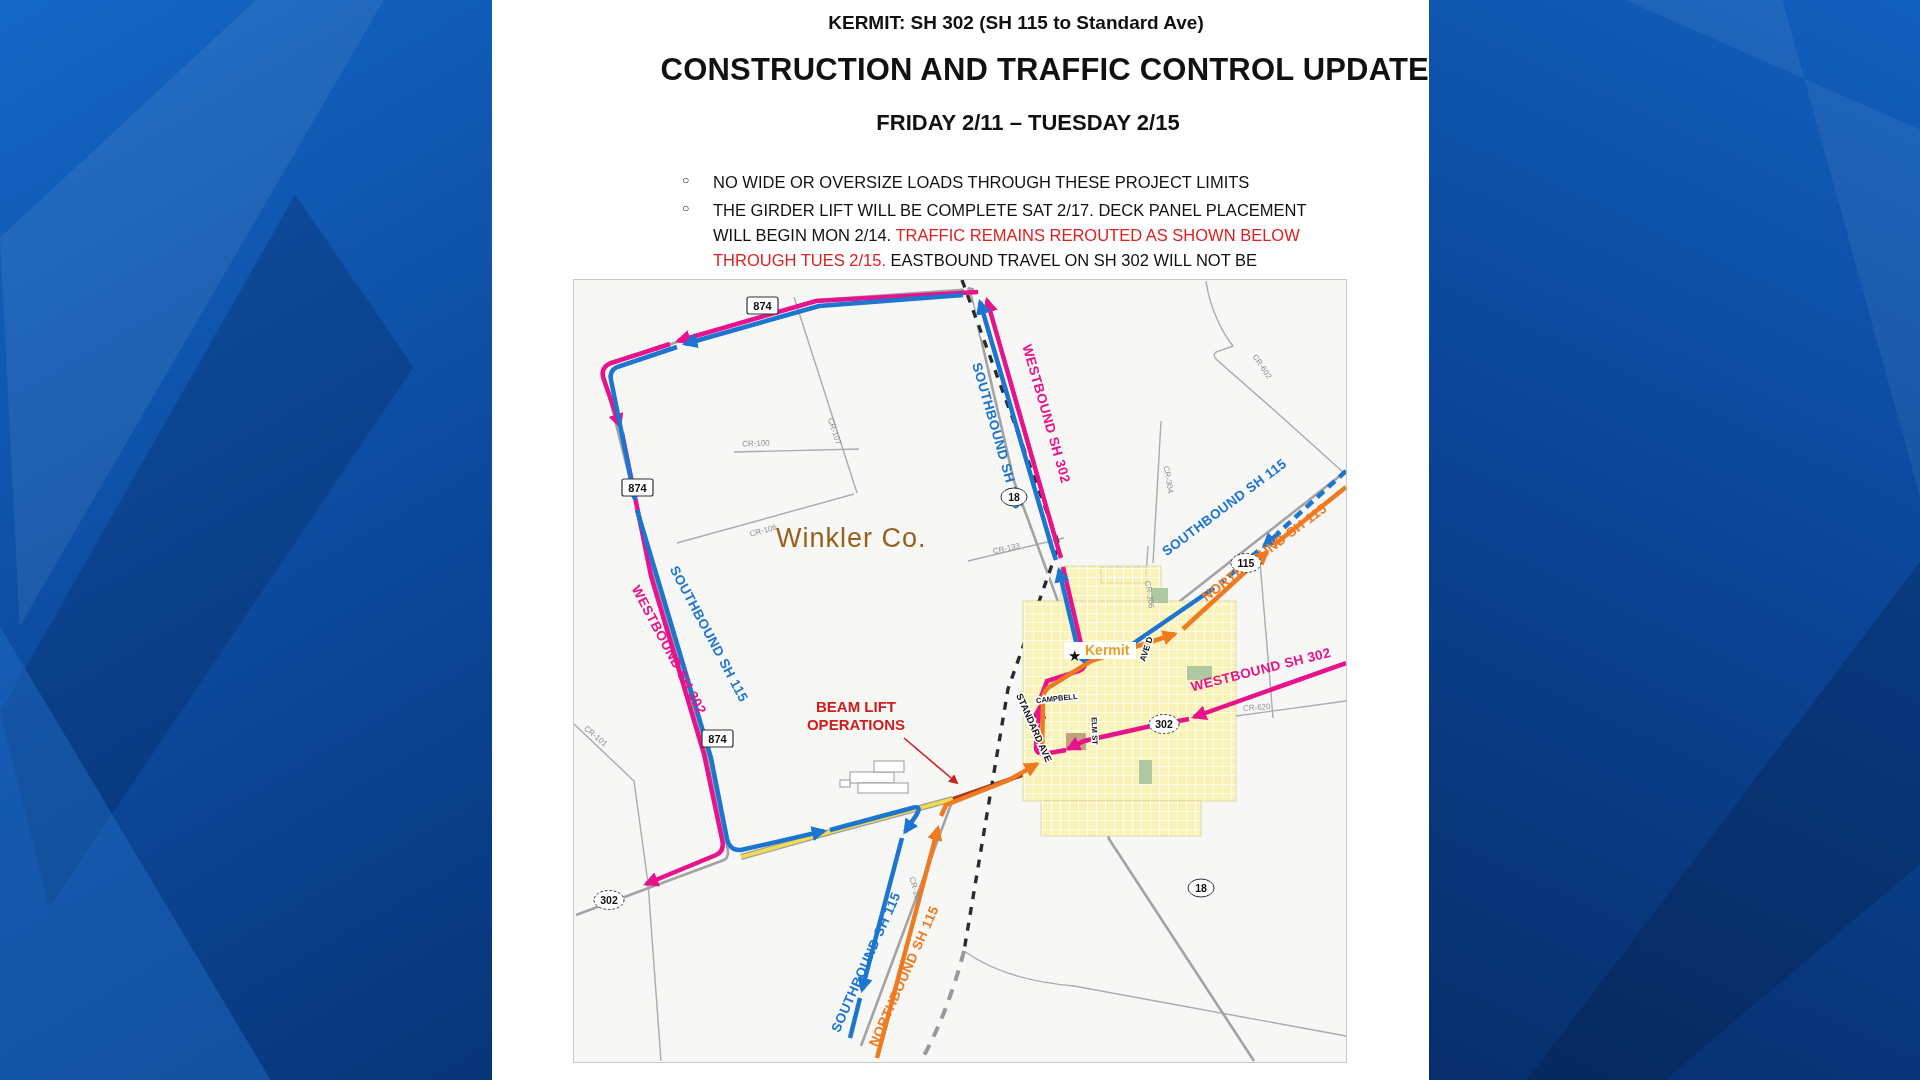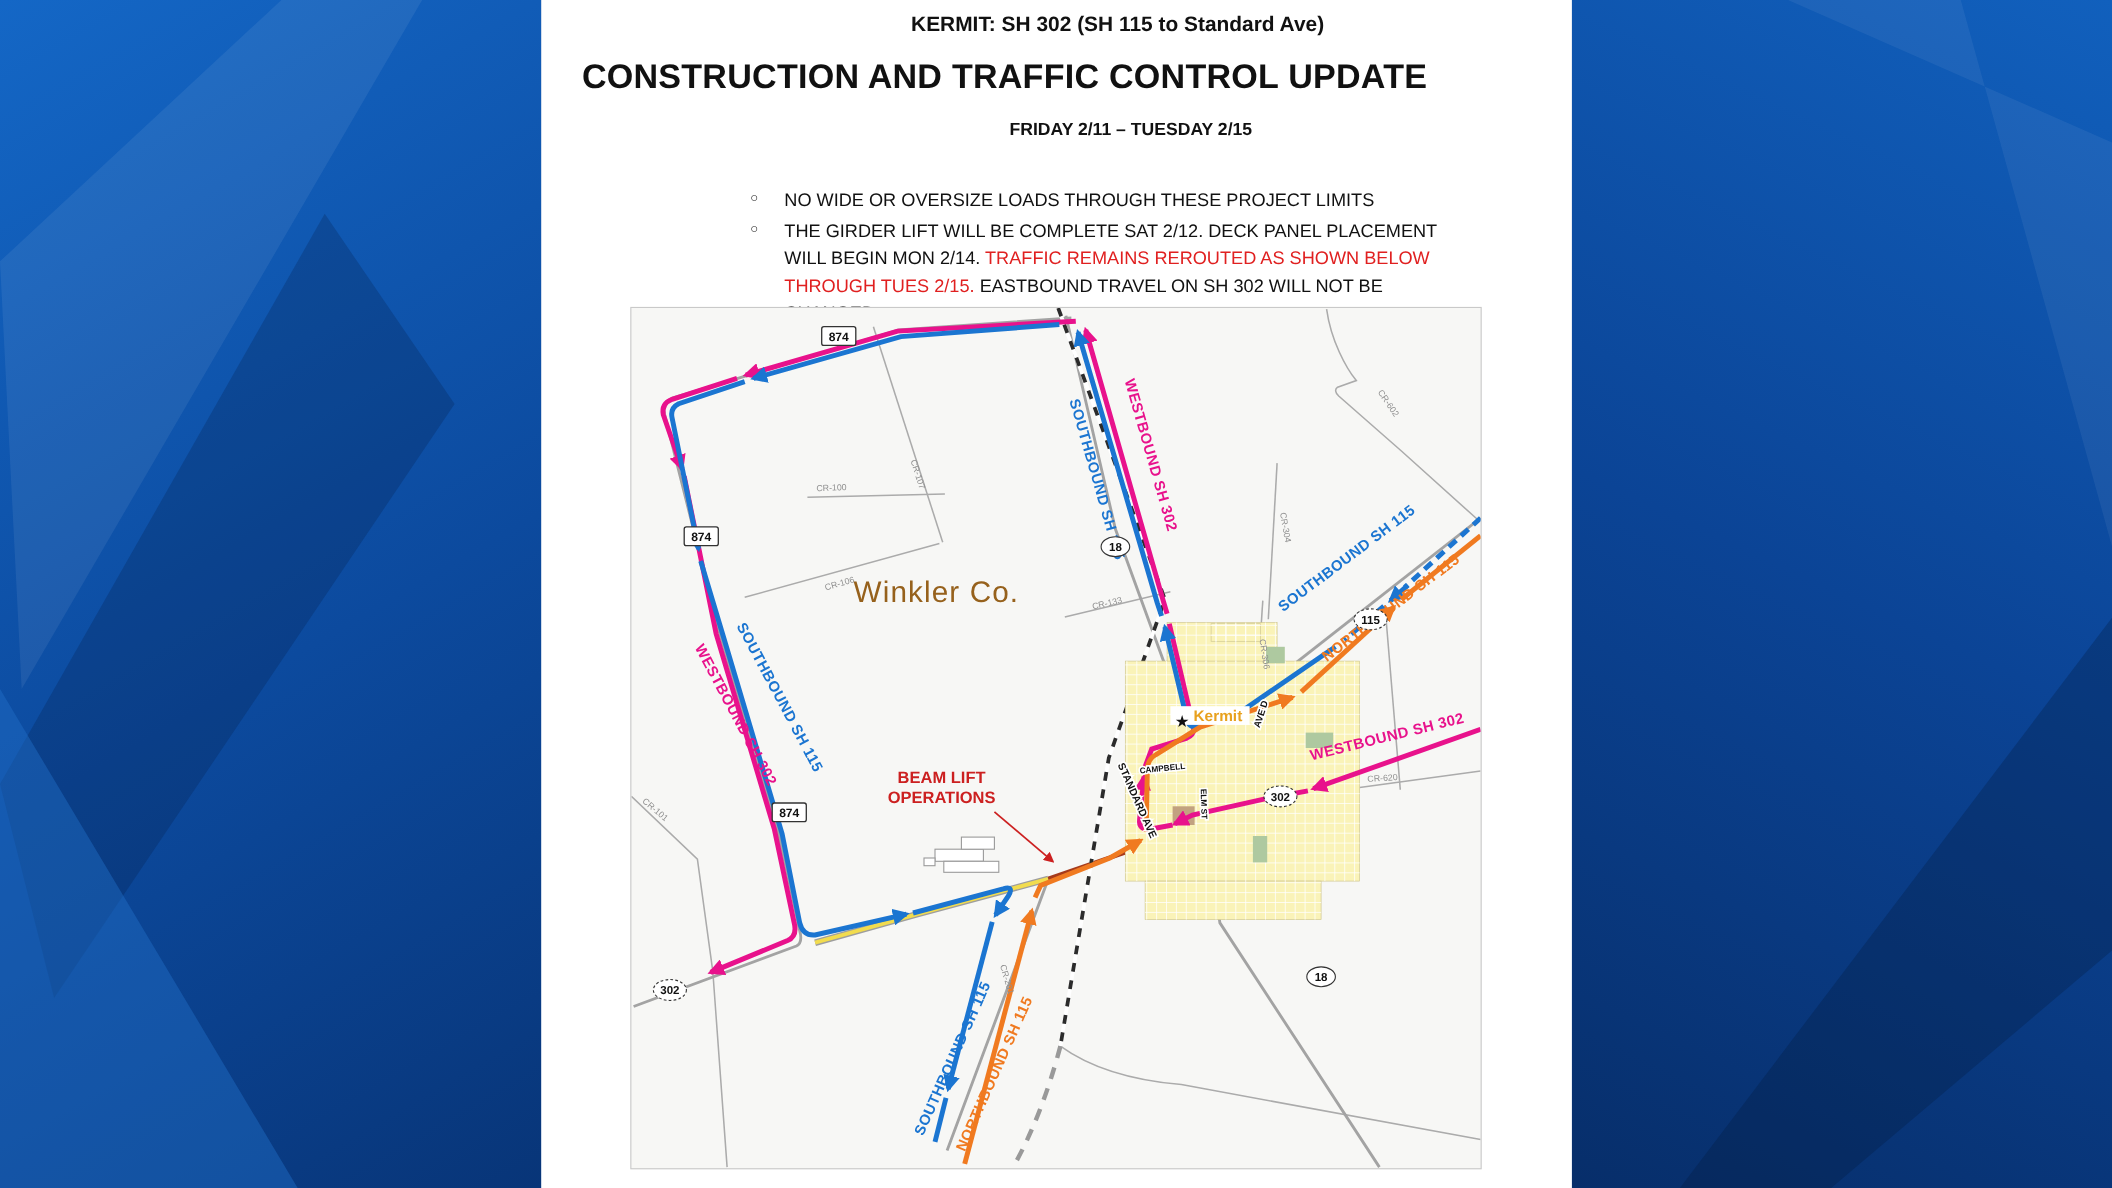--- a/index.html
+++ b/index.html
@@ -12,26 +12,26 @@
   .bg-shape{position:absolute;pointer-events:none;}
   .page{
     position:absolute;left:492px;top:0;width:937px;height:1080px;
     background:#ffffff;
   }
   .supertitle{
     position:absolute;left:0;top:12px;width:1048px;text-align:center;
     font-size:19px;font-weight:bold;color:#111;
   }
   .maintitle{
-    position:absolute;left:0;top:52px;width:937px;text-align:left;
-    font-size:31px;font-weight:bold;color:#111;letter-spacing:.2px;padding-left:37px;
+    position:absolute;left:0;top:52px;width:937px;text-align:right;
+    font-size:31px;font-weight:bold;color:#111;letter-spacing:.2px;
   }
   .daterange{
     position:absolute;left:0;top:110px;width:1072px;text-align:center;
-    font-size:16px;font-weight:bold;color:#111;
+    font-size:22px;font-weight:bold;color:#111;
   }
   .bullets{position:absolute;left:190px;top:170px;width:640px;}
   .bullet-row{display:flex;margin-bottom:3px;}
   .bullet-marker{width:31px;flex:0 0 31px;font-size:12px;color:#222;padding-top:3px;}
   .bullet-text{font-size:16.5px;font-weight:normal;color:#111;line-height:25px;width:609px;}
   .red-text{color:#e02020;}
   .map-wrap{
     position:absolute;left:81px;top:279px;width:772px;height:782px;
     background:#f7f7f5;border:1px solid #c9c9c9;box-sizing:content-box;
   }
@@ -61,21 +61,21 @@
   <div class="maintitle">CONSTRUCTION AND TRAFFIC CONTROL UPDATE</div>
   <div class="daterange">FRIDAY 2/11 – TUESDAY 2/15</div>
 
   <div class="bullets">
     <div class="bullet-row">
       <span class="bullet-marker">○</span>
       <div class="bullet-text">NO WIDE OR OVERSIZE LOADS THROUGH THESE PROJECT LIMITS</div>
     </div>
     <div class="bullet-row">
       <span class="bullet-marker">○</span>
-      <div class="bullet-text"><span>THE GIRDER LIFT WILL BE COMPLETE SAT 2/12. DECK PANEL PLACEMENT WILL BEGIN MON 2/14.  </span><span class="red-text">TRAFFIC REMAINS REROUTED AS SHOWN BELOW THROUGH TUES 2/15.</span><span>  EASTBOUND TRAVEL ON SH 302 WILL NOT BE CHANGED.</span></div>
+      <div class="bullet-text"><span>THE GIRDER LIFT WILL BE COMPLETE SAT 2/17. DECK PANEL PLACEMENT WILL BEGIN MON 2/14.  </span><span class="red-text">TRAFFIC REMAINS REROUTED AS SHOWN BELOW THROUGH TUES 2/15.</span><span>  EASTBOUND TRAVEL ON SH 302 WILL NOT BE CHANGED.</span></div>
     </div>
   </div>
 
   <div class="map-wrap">
   <svg width="772" height="782" viewBox="0 0 772 782">
     <defs>
       <marker id="arrPink" viewBox="0 0 10 10" refX="8" refY="5" markerWidth="3.4" markerHeight="3.4" orient="auto">
         <path d="M0,0 L10,5 L0,10 z" fill="#e8128c"></path>
       </marker>
       <marker id="arrBlue" viewBox="0 0 10 10" refX="8" refY="5" markerWidth="3.4" markerHeight="3.4" orient="auto">

